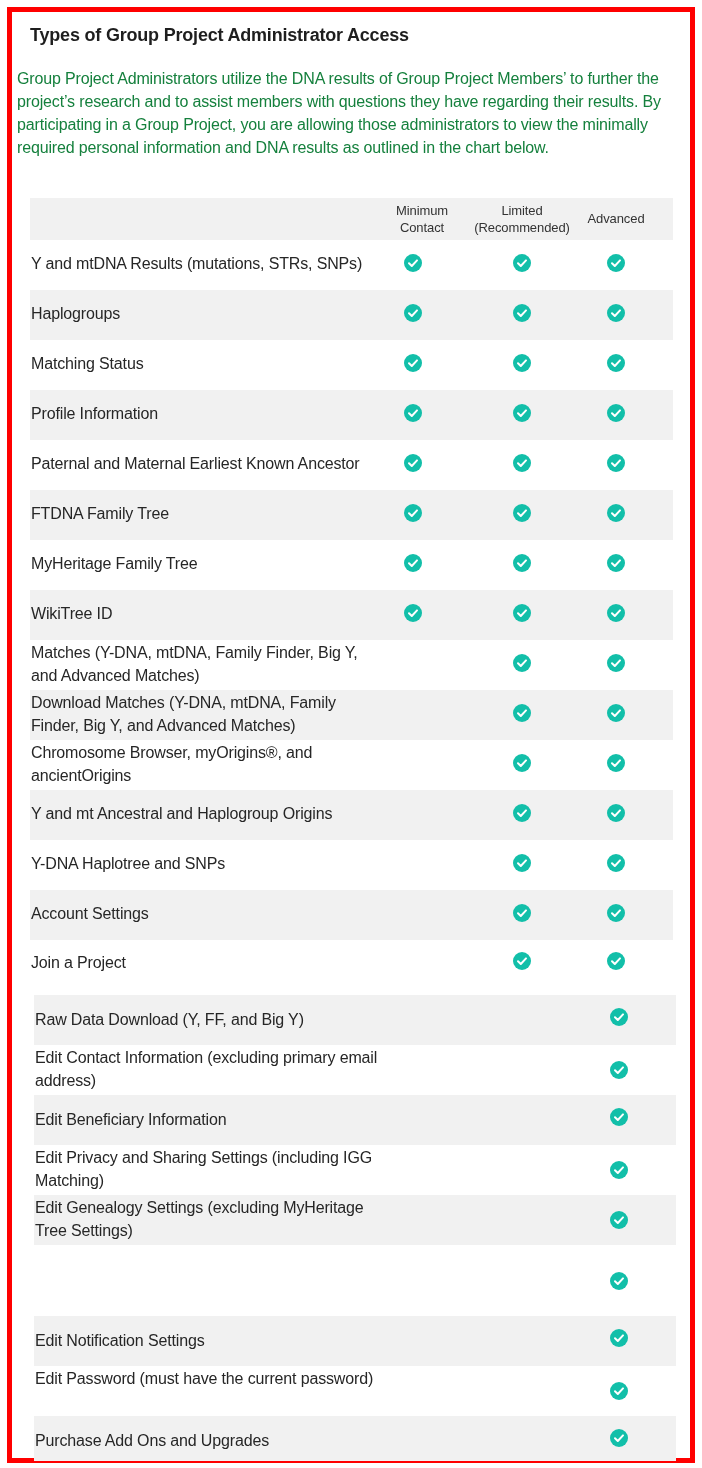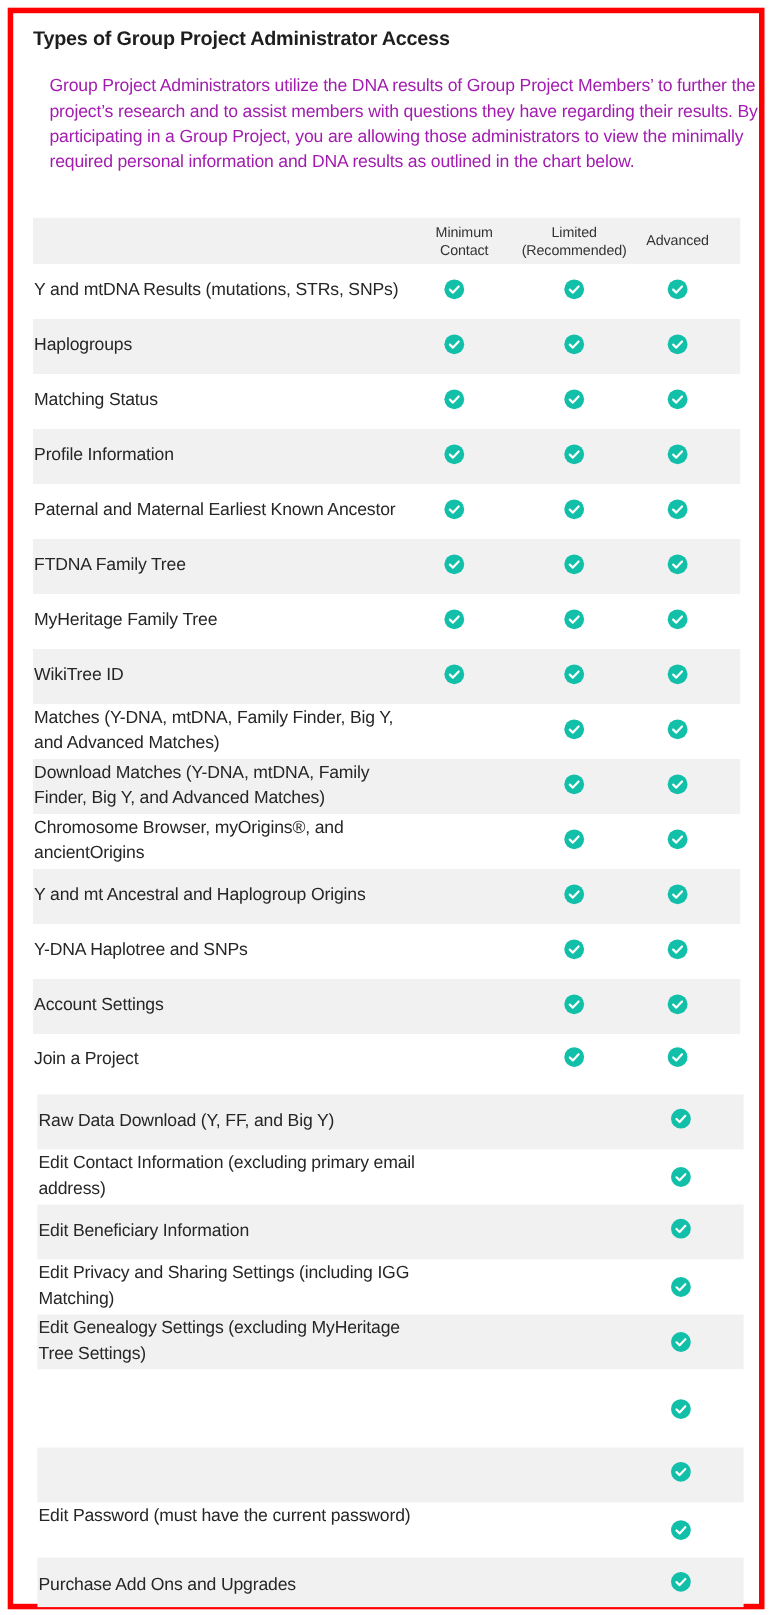--- a/index.html
+++ b/index.html
@@ -2,22 +2,22 @@
 <html><head>
 <meta charset="utf-8">
 <style>
   html, body { margin: 0; padding: 0; background: #ffffff; }
   body { width: 702px; height: 1468px; position: relative; overflow: hidden;
          font-family: "Liberation Sans", sans-serif; color: #222; }
   .frame { position: absolute; left: 7px; top: 7px; width: 678px; height: 1446px;
            border: 5px solid #ff0000; background: #fff; }
   .title { position: absolute; left: 30px; top: 25px; font-size: 18px; font-weight: bold;
            color: #1e1e1e; letter-spacing: -0.2px; }
-  .intro { position: absolute; left: 45px; top: 67px; width: 645px; font-size: 16px;
-           line-height: 23px; color: #a21caf; letter-spacing: -0.15px; }
+  .intro { position: absolute; left: 17px; top: 67px; width: 645px; font-size: 16px;
+           line-height: 23px; color: #15803d; letter-spacing: -0.15px; }
   .table1 { position: absolute; left: 30px; top: 198px; width: 643px; }
   .table2 { position: absolute; left: 34px; top: 995px; width: 642px; }
   .hdr { height: 42px; background: #f1f1f1; position: relative; }
   .hdr .col { position: absolute; top: 4px; font-size: 13px; line-height: 17px; text-align: center;
               color: #333; letter-spacing: -0.1px; }
   .row { position: relative; background: #fff; }
   .row.alt { background: #f1f1f1; }
   .row .label { position: absolute; left: 1px; font-size: 16px; line-height: 23px; color: #262626;
                 letter-spacing: -0.15px; }
   .check { position: absolute; width: 18px; height: 18px; border-radius: 50%; background: #12bfa9; }
@@ -325,20 +325,21 @@
         </span>
       </div>
       <div class="row" style="position: absolute; left: 0px; width: 642px; top: 250px; height: 71px;">
         <span class="check" style="left: 576px; top: 27px; background: rgb(18, 191, 169);">
           <svg width="18" height="18" viewBox="0 0 18 18">
             <path d="M5 9.3 L7.8 12 L13 6.4" fill="none" stroke="#fff" stroke-width="2" stroke-linecap="round" stroke-linejoin="round"></path>
           </svg>
         </span>
       </div>
       <div class="row alt" style="position: absolute; left: 0px; width: 642px; top: 321px; height: 50px;">
+        <div class="label" style="width: 348px; top: 13px;">Edit Notification Settings</div>
         <span class="check" style="left: 576px; top: 13px; background: rgb(18, 191, 169);">
           <svg width="18" height="18" viewBox="0 0 18 18">
             <path d="M5 9.3 L7.8 12 L13 6.4" fill="none" stroke="#fff" stroke-width="2" stroke-linecap="round" stroke-linejoin="round"></path>
           </svg>
         </span>
       </div>
       <div class="row" style="position: absolute; left: 0px; width: 642px; top: 371px; height: 50px;">
         <div class="label" style="width: 348px; top: 1px;">Edit Password (must have the current password)</div>
         <span class="check" style="left: 576px; top: 16px; background: rgb(18, 191, 169);">
           <svg width="18" height="18" viewBox="0 0 18 18">

